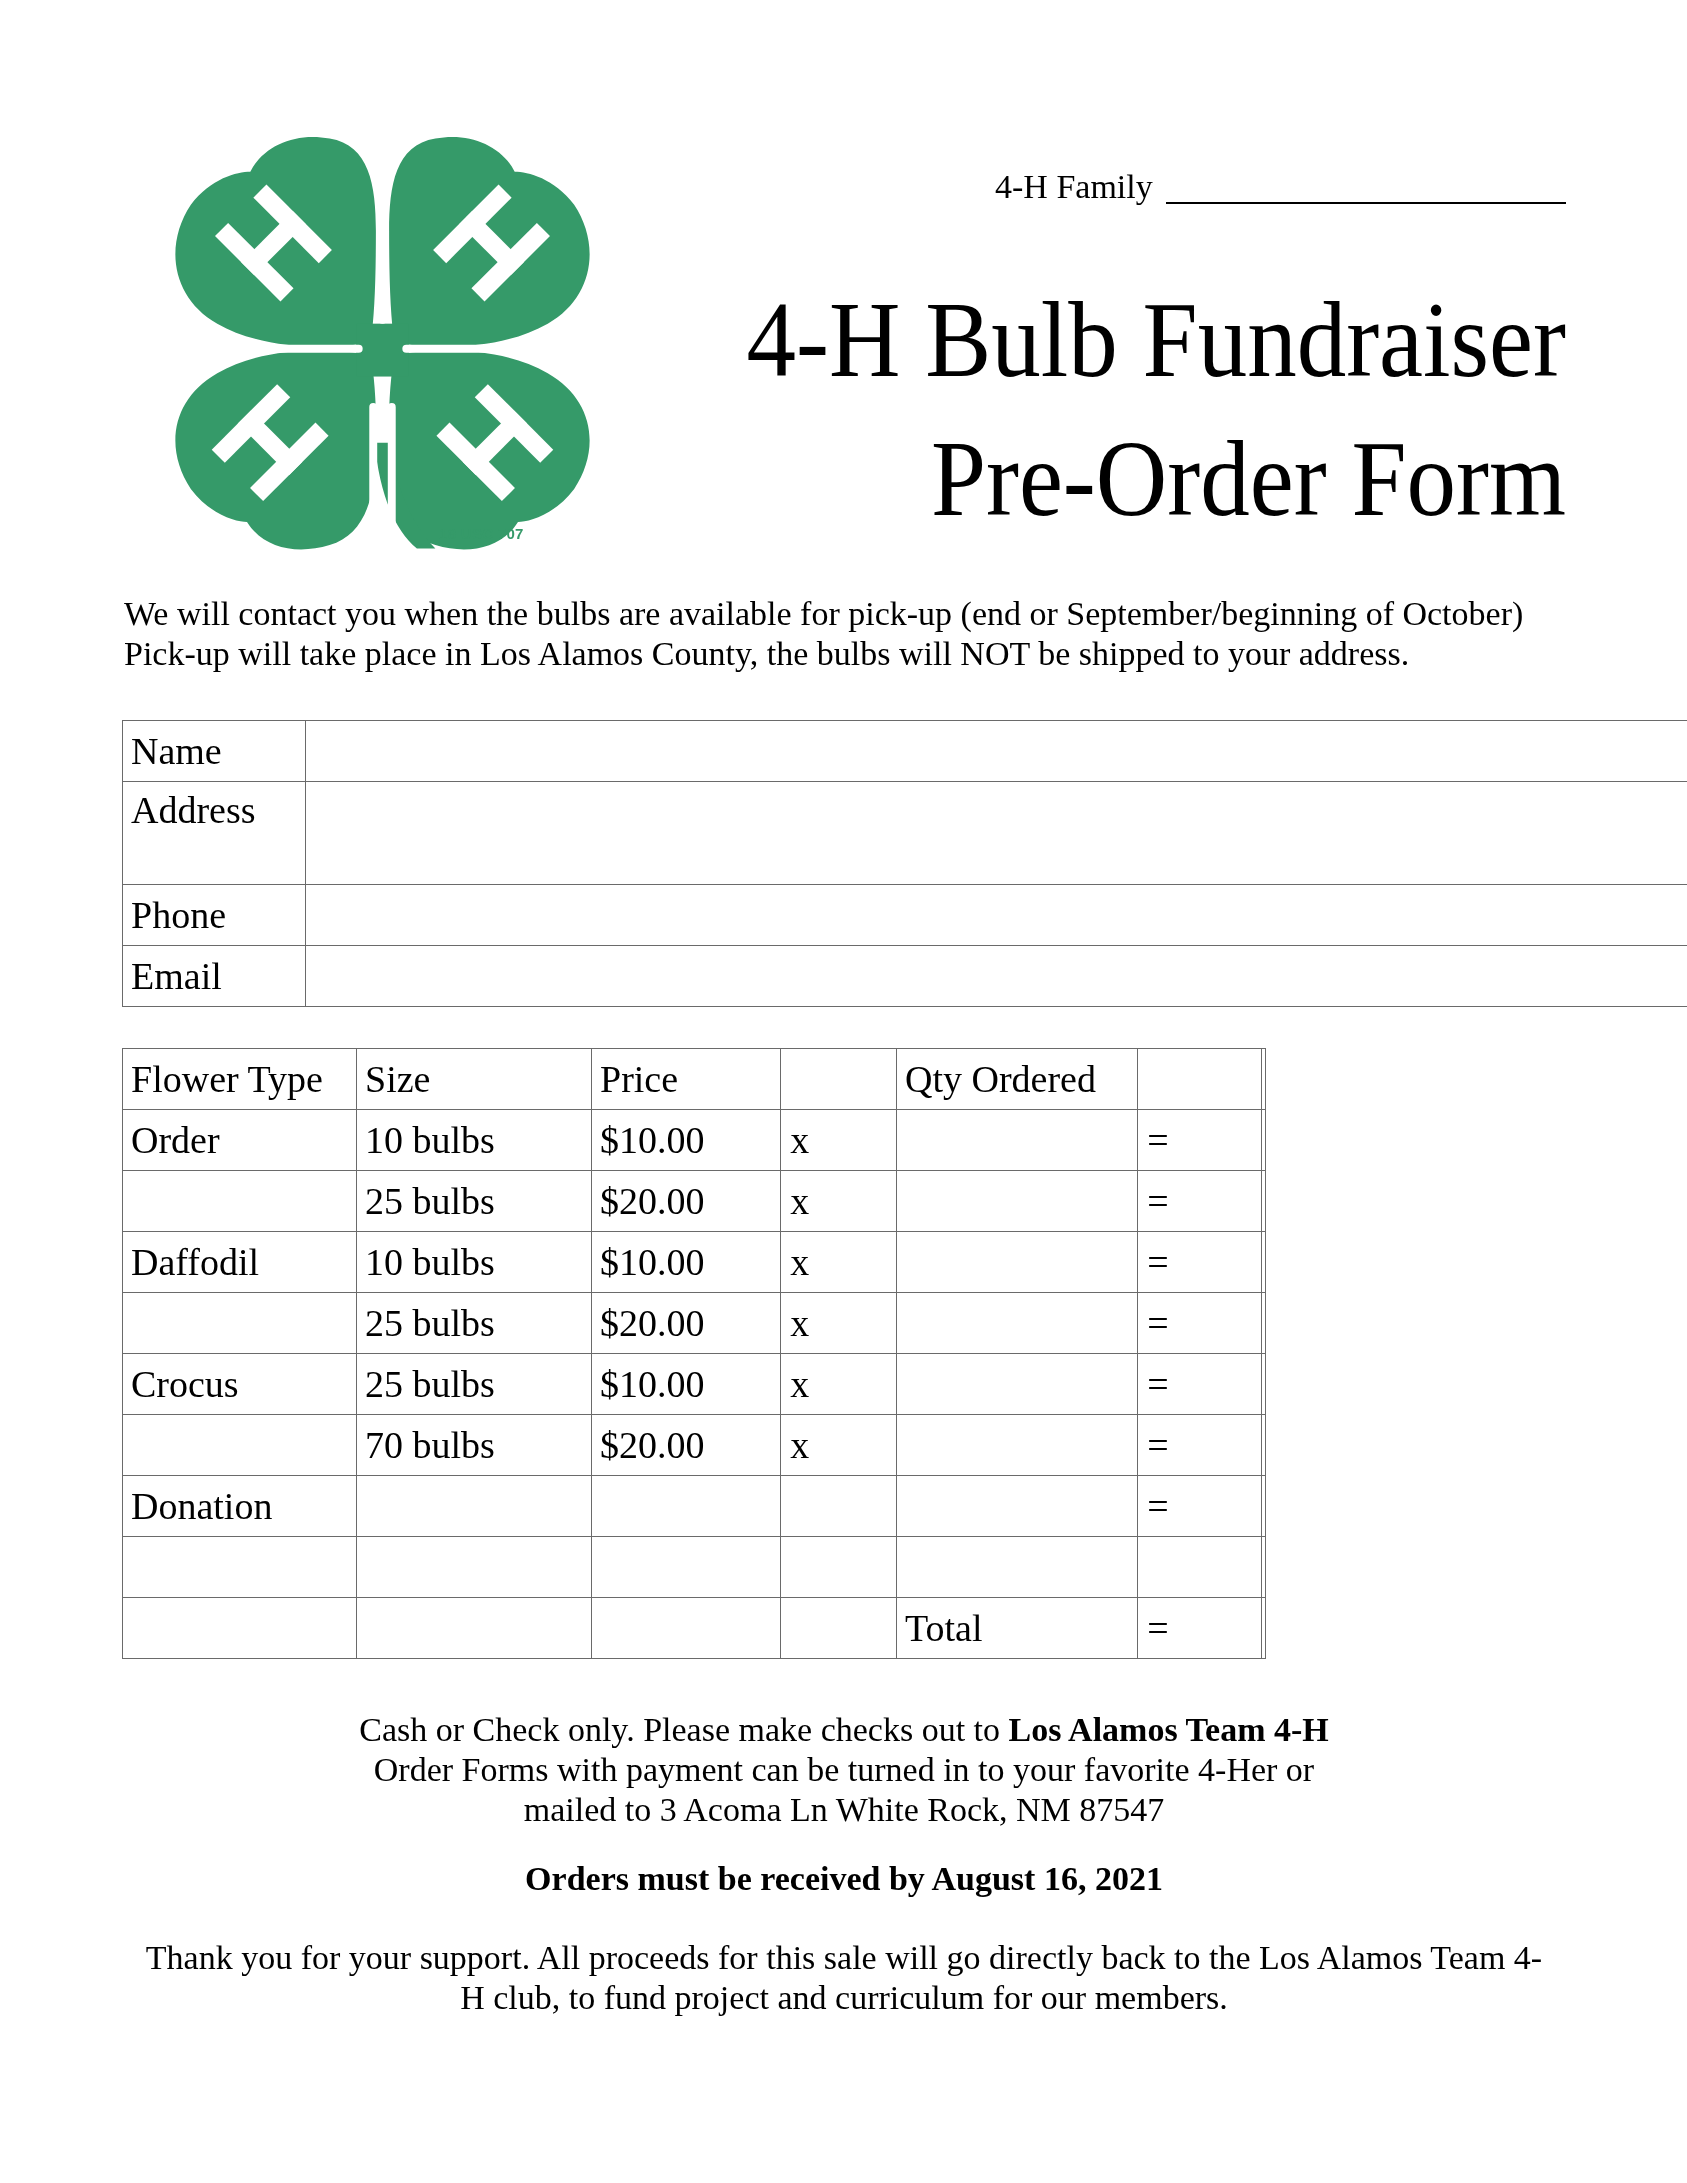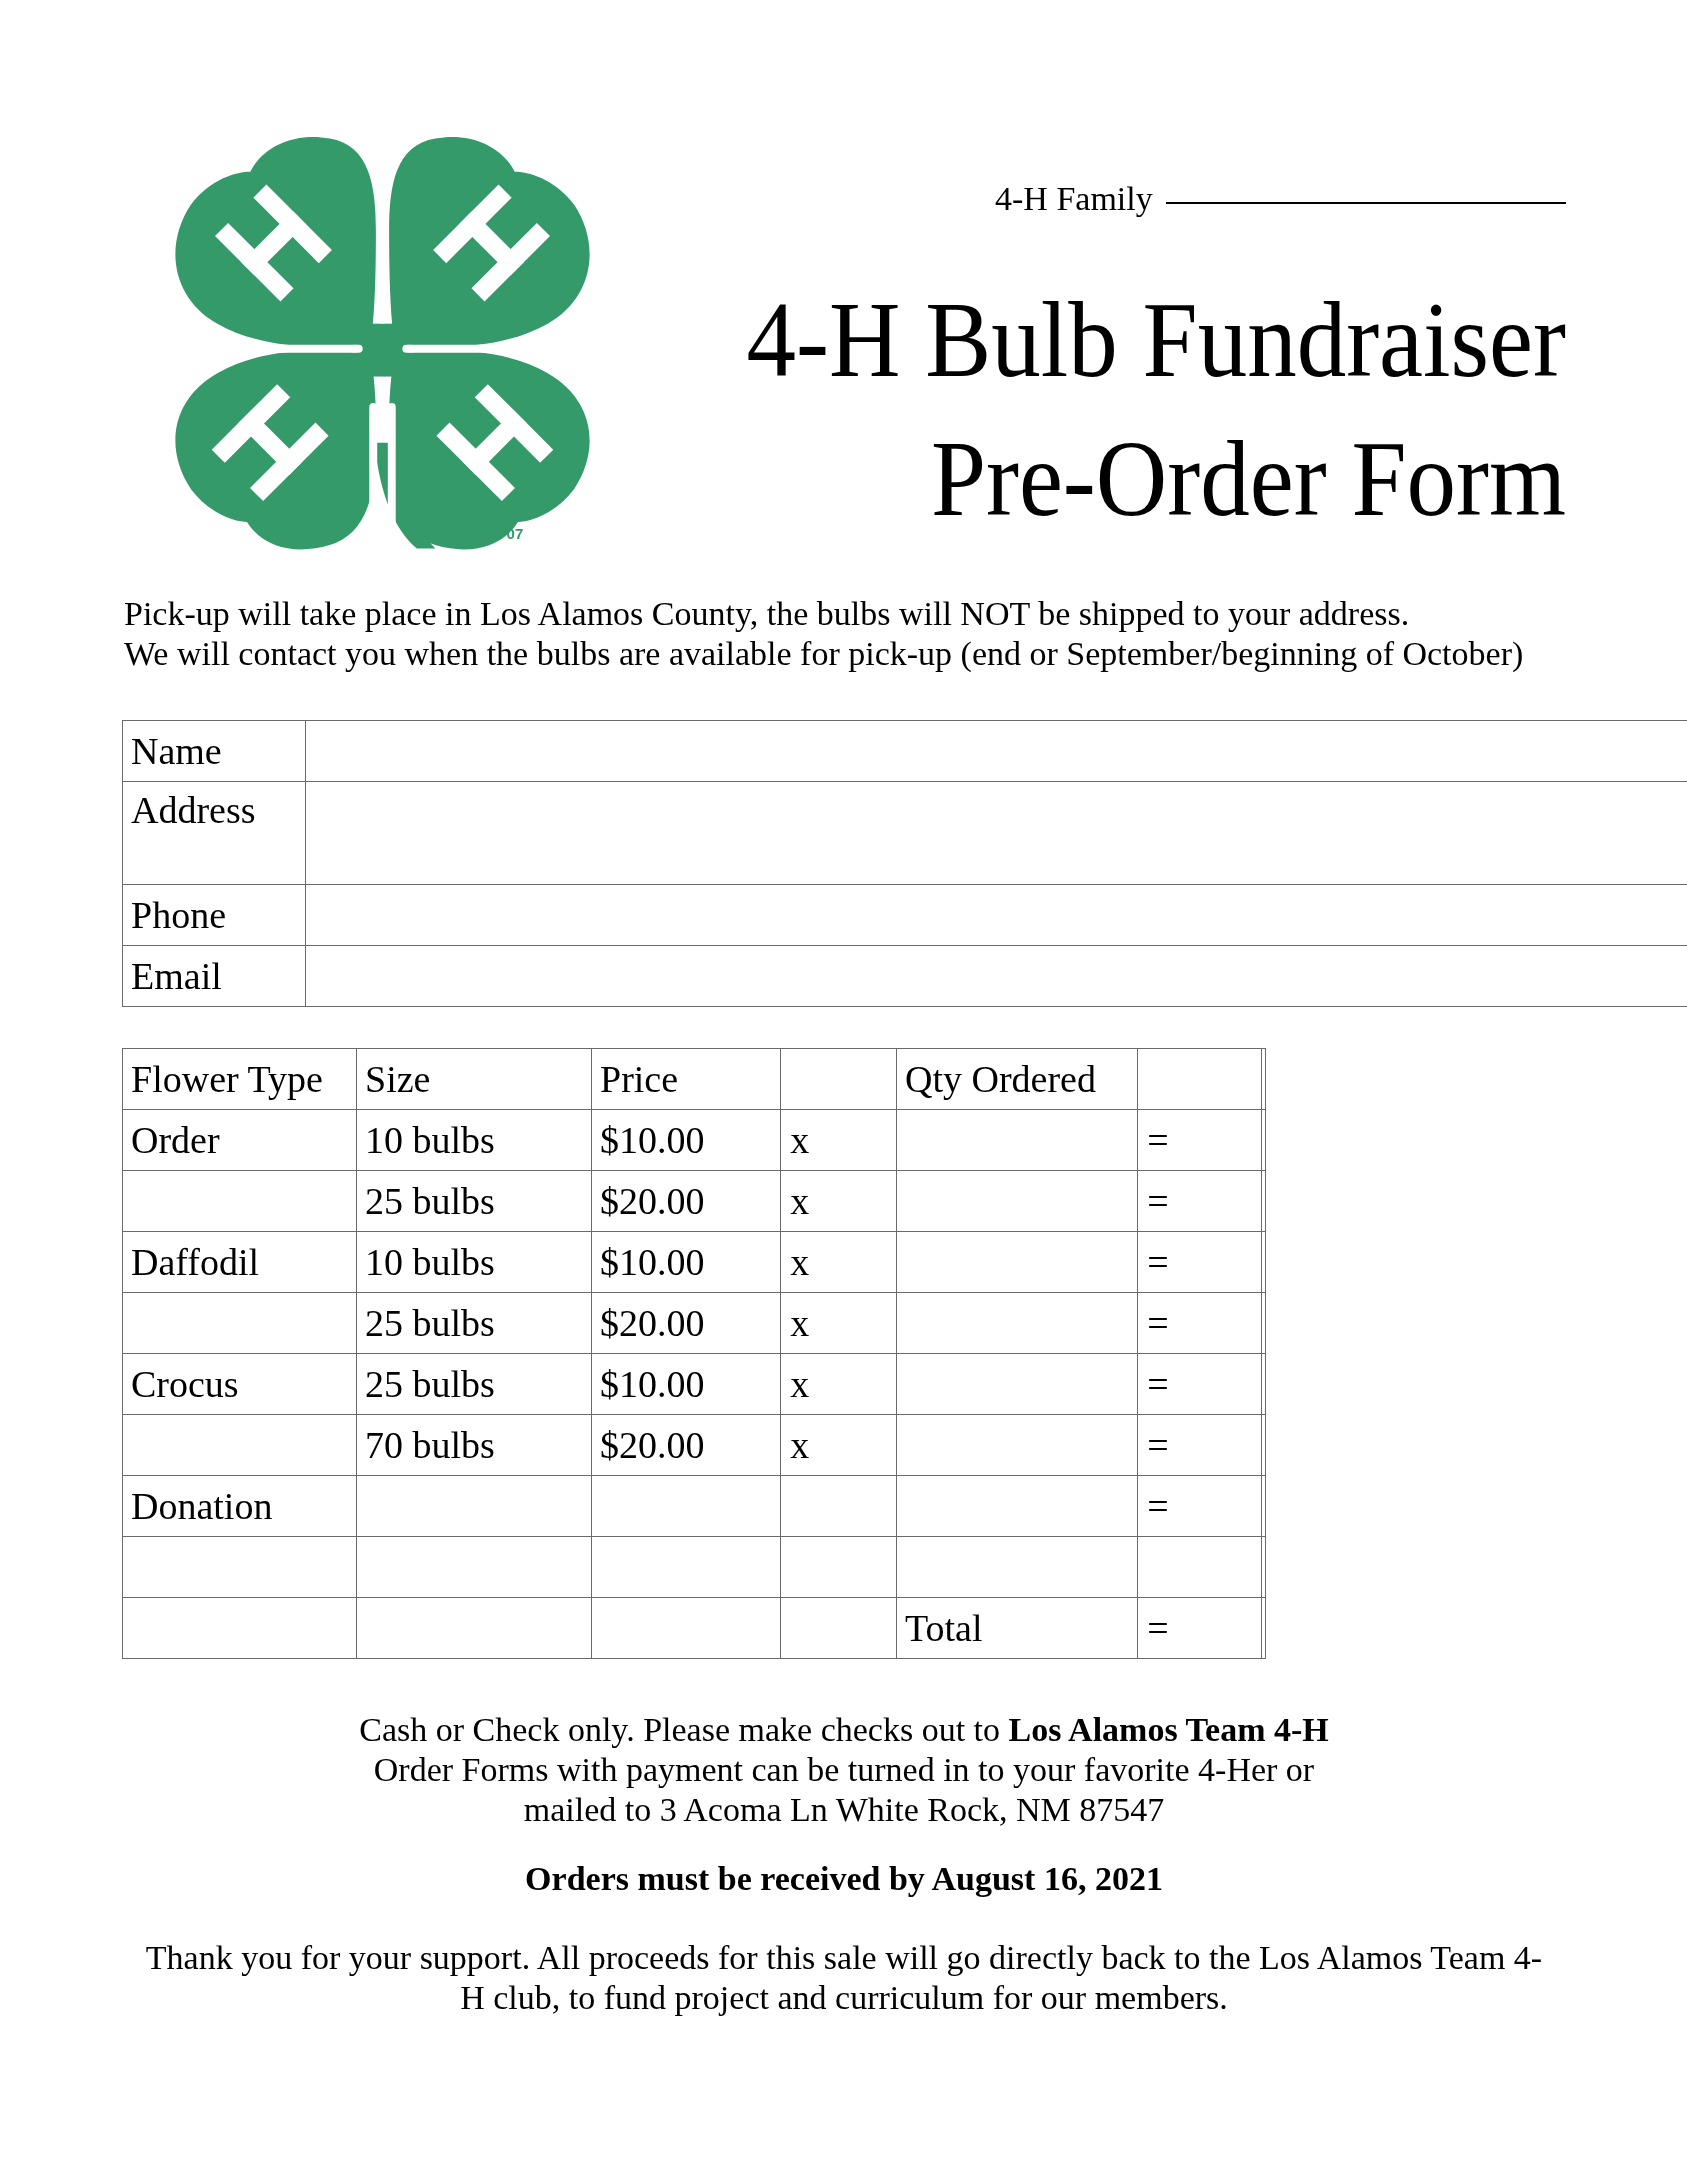--- a/index.html
+++ b/index.html
@@ -11,21 +11,21 @@
 
   
   .logo { left: 164px; top: 132px; width: 437px; height: 423px; }
   .logo svg { width: 100%; height: 100%; display: block; }
   .usc {
     left: 439px; top: 525px; font-family: "Liberation Sans", "DejaVu Sans", sans-serif;
     font-weight: bold; font-size: 15px; color: #359a69; letter-spacing: 0.3px; white-space: nowrap; text-align: center;
   }
 
   
-  .family { left: 995px; top: 167px; font-size: 34px; white-space: nowrap; line-height: 40px; margin-top: 12px; }
+  .family { left: 995px; top: 167px; font-size: 34px; white-space: nowrap; line-height: 40px; }
   .family-line { left: 1166px; top: 202px; width: 400px; height: 0; border-bottom: 2px solid #000; }
 
   
   .title {
     right: 121px; font-size: 99px; line-height: 1; white-space: nowrap; text-align: right;
     transform-origin: right bottom;
   }
   .title1 { top: 294px; transform: scaleY(1.08); }
   .title2 { top: 433px; transform: scaleY(1.08); }
 
@@ -124,22 +124,22 @@
 </div>
 <div class="abs usc">18 USC 707</div>
 
 <div class="abs family">4-H Family</div>
 <div class="abs family-line"></div>
 
 <div class="abs title title1">4-H Bulb Fundraiser</div>
 <div class="abs title title2">Pre-Order Form</div>
 
 <div class="abs desc">
+  <div>We will contact you when the bulbs are available for pick-up (end or September/beginning of October)</div>
   <div>Pick-up will take place in Los Alamos County, the bulbs will NOT be shipped to your address.</div>
-  <div>We will contact you when the bulbs are available for pick-up (end or September/beginning of October)</div>
 </div>
 
 <table class="contact">
   <colgroup>
       <col style="width:183px">
       <col>
     </colgroup>
   <tbody>
       <tr class="r-std">
     <td class="lbl">Name</td>

